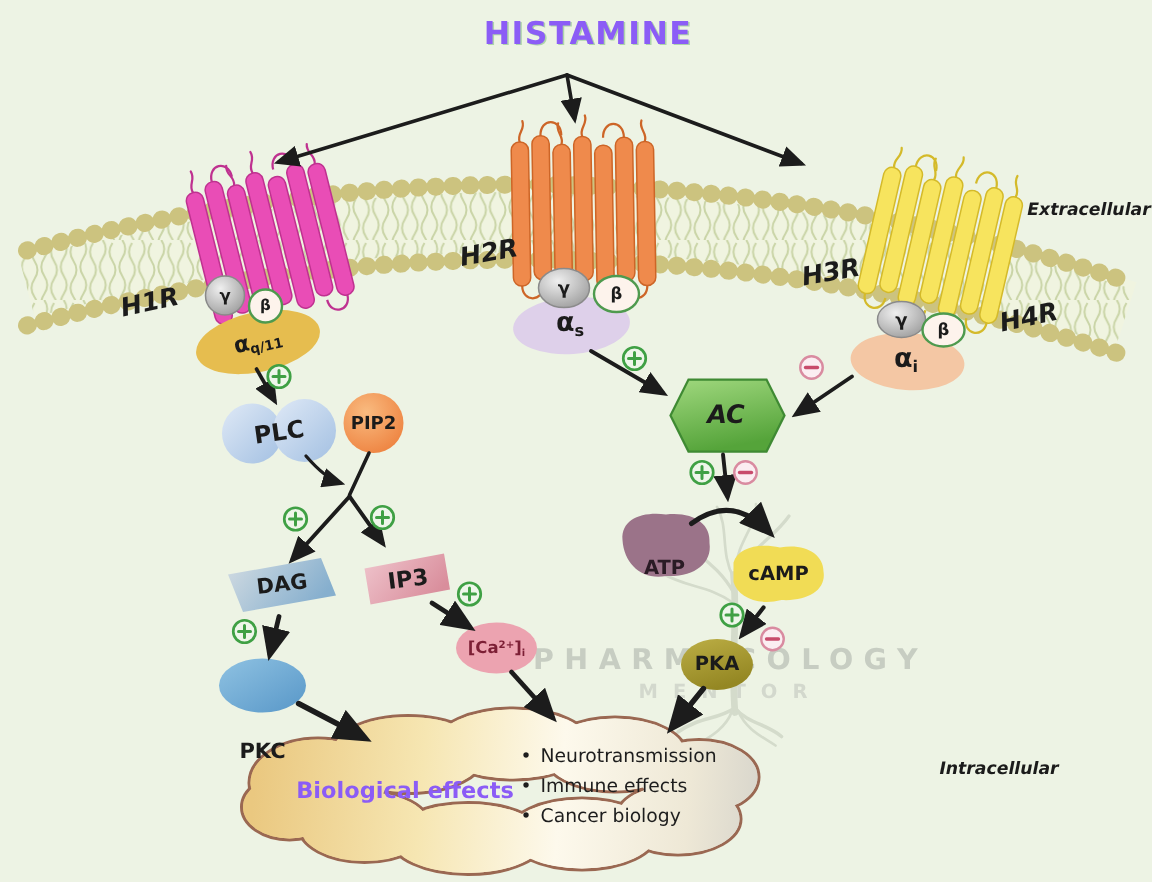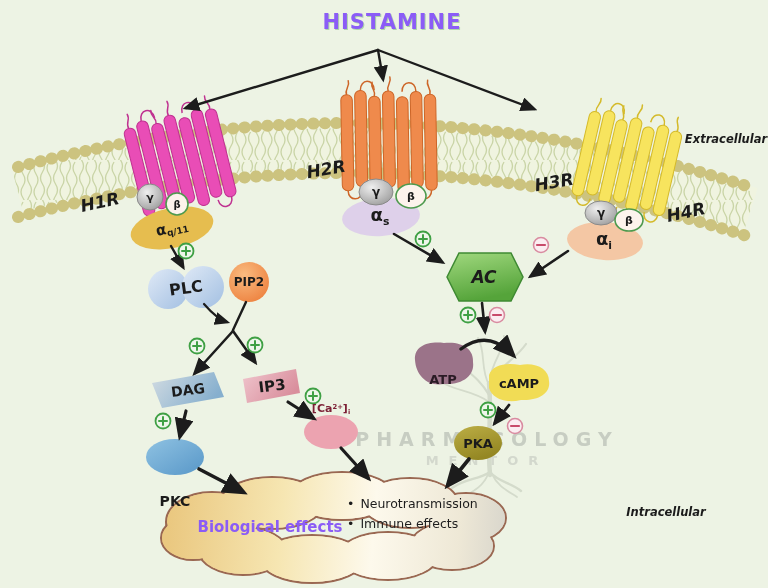--- a/index.html
+++ b/index.html
@@ -295,27 +295,28 @@
 </div>
 <div class="lbl" style="left:604px;top:240px;font-size:18px;font-weight:800;">
   <span>α</span><span class="sub">i</span>
 </div>
 
 <div class="lbl" style="left:186px;top:288px;font-size:16px;font-weight:700;transform:translate(-50%,-50%) rotate(-8deg);">PLC</div>
 <div class="lbl" style="left:249px;top:282px;font-size:12px;font-weight:800;">PIP2</div>
 <div class="lbl" style="left:188px;top:390px;font-size:14px;font-weight:700;transform:translate(-50%,-50%) rotate(-7deg);">DAG</div>
 <div class="lbl" style="left:272px;top:386px;font-size:15px;font-weight:700;transform:translate(-50%,-50%) rotate(-7deg);">IP3</div>
 <div class="lbl" style="left:175px;top:457px;font-size:14px;font-weight:700;margin-top:44px;">PKC</div>
-<div class="lbl" style="left:331px;top:409px;font-size:11px;font-weight:800;color:#7c1f35;">
+<div class="lbl" style="left:331px;top:432px;font-size:11px;font-weight:800;color:#7c1f35;">
   <span>[Ca</span><span class="sup">2+</span><span>]</span><span class="sub">i</span>
 </div>
 <div class="lbl it" style="left:484px;top:277px;font-size:17px;font-weight:800;">AC</div>
 <div class="lbl" style="left:443px;top:363px;font-size:13px;font-weight:800;color:#2a1b25;margin-top:16px;">ATP</div>
 <div class="lbl" style="left:519px;top:383px;font-size:13px;font-weight:800;">cAMP</div>
 <div class="lbl" style="left:478px;top:443px;font-size:13px;font-weight:800;">PKA</div>
 
 <div class="lbl" style="left:270px;top:527px;font-size:15px;font-weight:800;color:#8b5cf6;">Biological effects</div>
 <div class="bullets">
   <div class="row"><span>•</span><span>Neurotransmission</span></div>
   <div class="row"><span>•</span><span>Immune effects</span></div>
+  <div class="row"><span>•</span><span>Cancer biology</span></div>
 </div>
 
 </div>
 
 </body></html>

